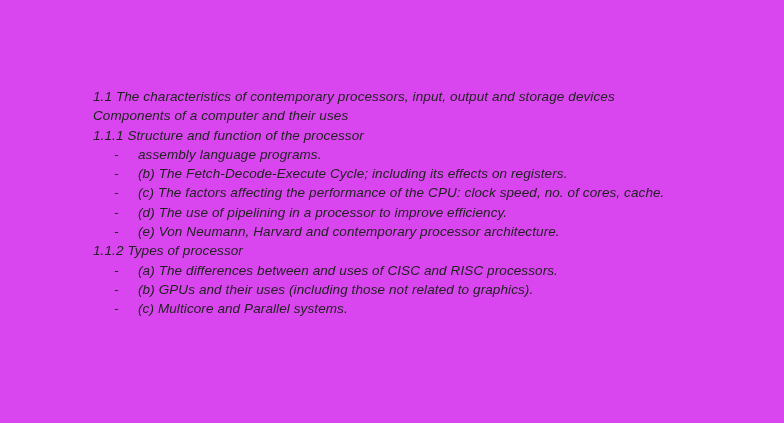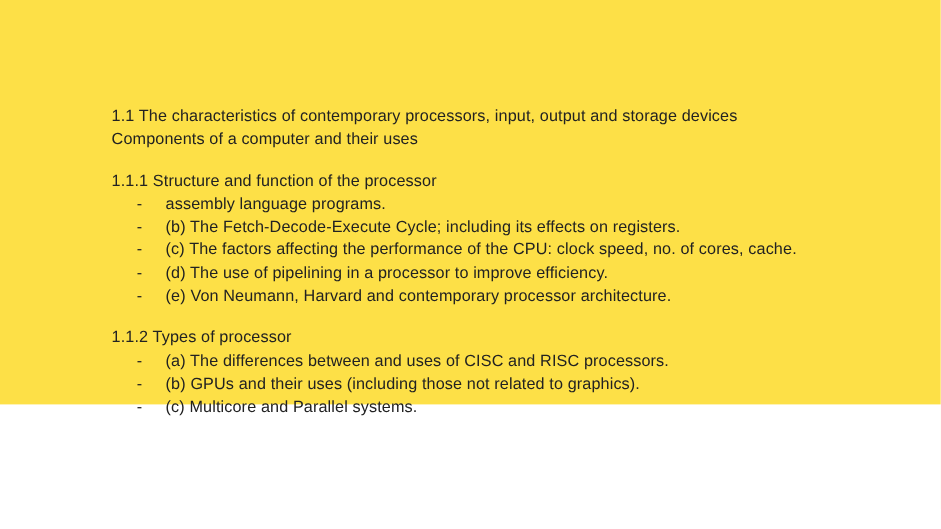--- a/index.html
+++ b/index.html
@@ -6,34 +6,35 @@
   html, body {
     width: 784px;
     height: 441px;
     background: #ffffff;
     overflow: hidden;
     font-family: "Liberation Sans", sans-serif;
   }
   .page {
     position: relative;
     width: 784px;
-    height: 337px;
-    background: #fde047;
+    height: 423px;
+    background: #d946ef;
+    font-style: italic;
   }
   .doc {
     position: absolute;
     top: 87px;
     left: 93px;
     right: 40px;
     color: #222222;
     font-size: 13.5px;
     line-height: 19.3px;
     letter-spacing: 0.1px;
   }
-  .section { margin-top: 15px; }
+  .section { }
   .section:first-child { margin-top: 0; }
   .tline { white-space: nowrap; }
   .bullet { display: flex; }
   .bullet .dash {
     width: 45px;
     padding-left: 21px;
     flex: 0 0 45px;
   }
   .blines { flex: 1 1 auto; min-width: 0; }
 </style>

